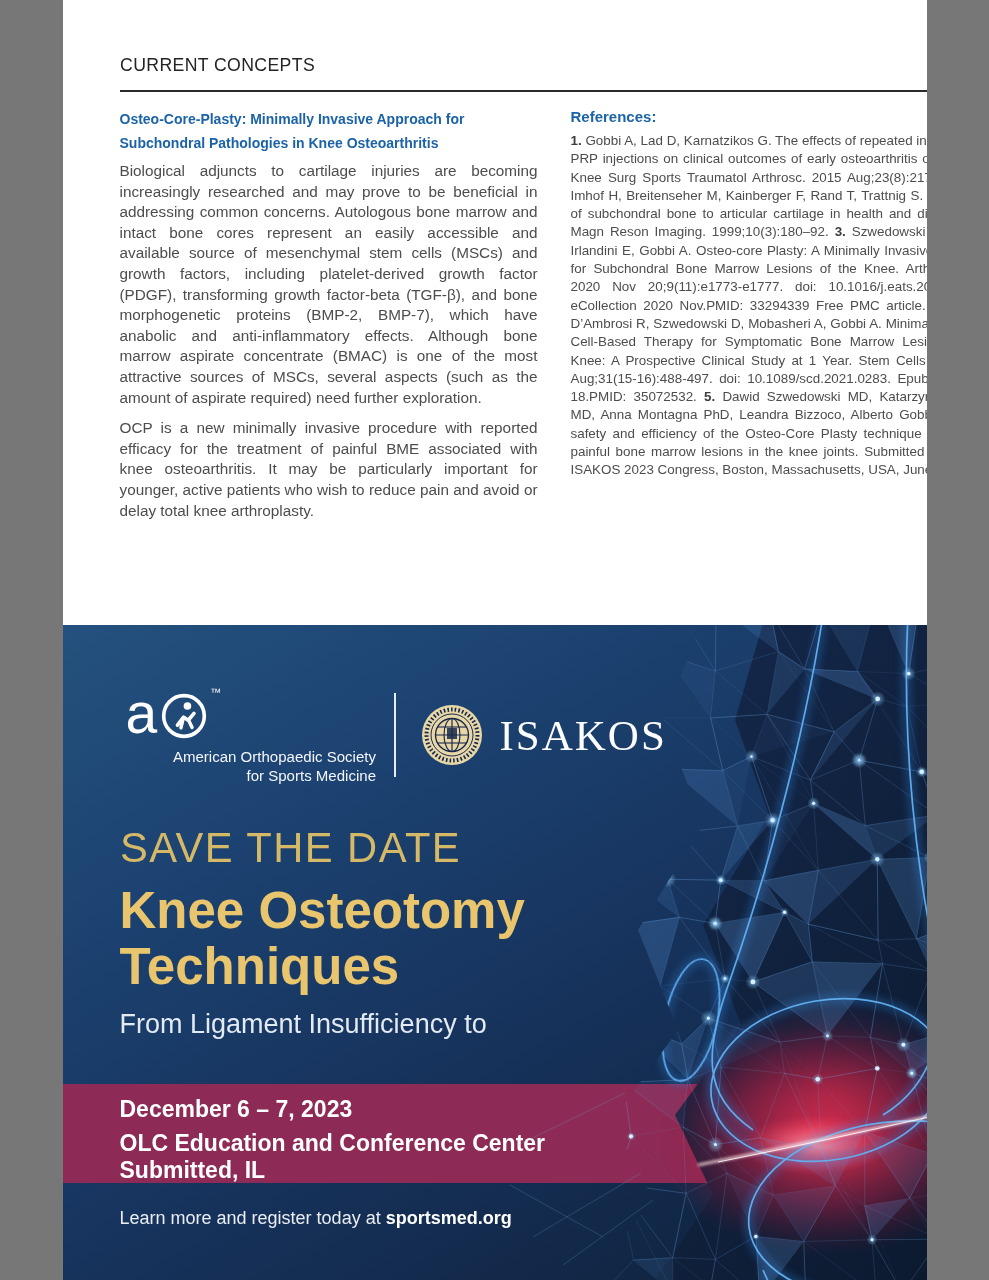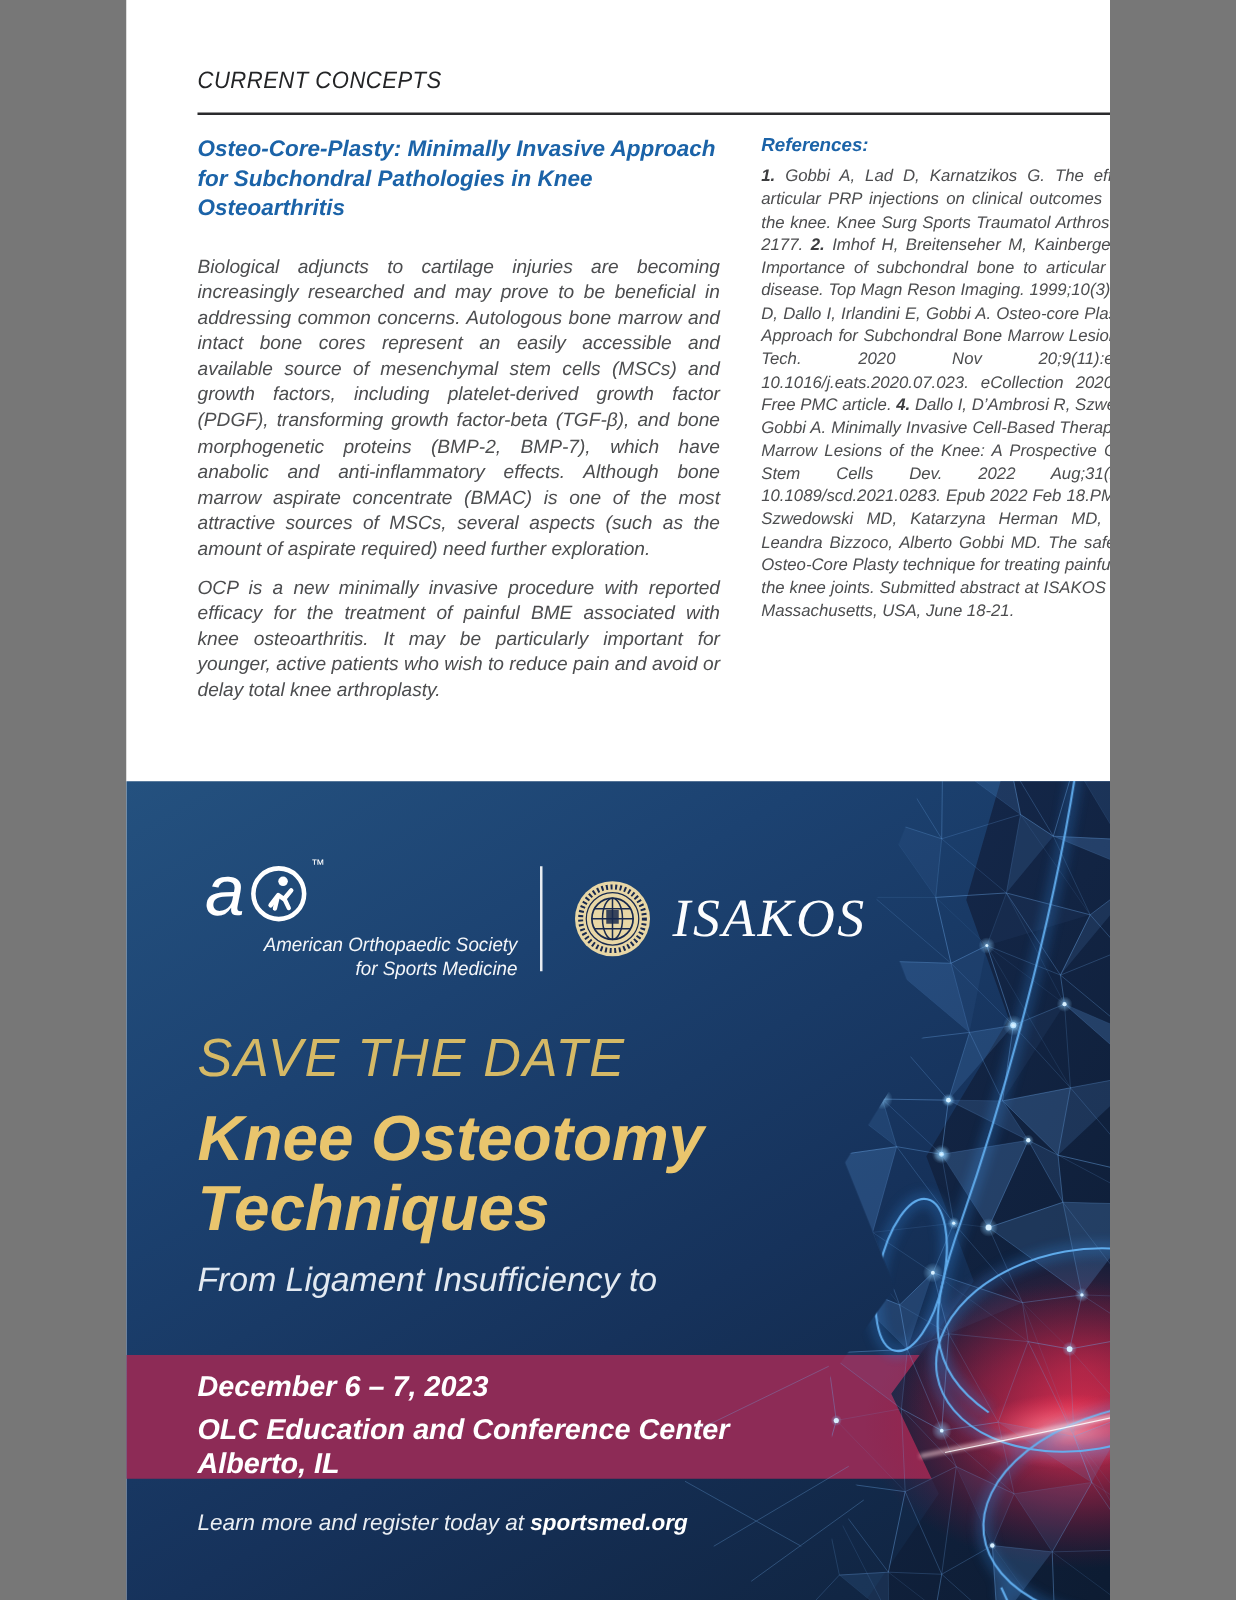--- a/index.html
+++ b/index.html
@@ -1,32 +1,31 @@
 <!DOCTYPE html>
 <html><head>
 <meta charset="utf-8">
 <style>
   html,body{margin:0;padding:0;background:#777;}
   .page{
-    position:relative;width:787px;height:1280px;background:#ffffff;
+    position:relative;width:864px;height:1280px;background:#ffffff;
     margin:0 auto;overflow:hidden;
     font-family:"Liberation Sans","DejaVu Sans",sans-serif;
-    font-style:italic;
     -webkit-font-smoothing:antialiased;
   }
   
   .kicker{
     position:absolute;left:57px;top:54px;
     font-size:19px;letter-spacing:.4px;color:#232426;
     transform:scaleX(.93);transform-origin:left center;white-space:nowrap;
   }
   .rule{position:absolute;left:57px;top:90px;width:874px;height:2px;background:#2a2a2c;}
   .col-left{position:absolute;left:57px;top:108px;width:418px;}
   .col-left h1{
-    margin:0 0 25px 0;font-size:18px;line-height:23.5px;font-weight:bold;color:#1b63a8;
+    margin:0 0 6px 0;font-size:14px;line-height:23.5px;font-weight:bold;color:#1b63a8;
   }
   .col-left p{
     margin:0 0 10px 0;font-size:15.3px;line-height:20.6px;text-align:justify;color:#4c4d4f;
   }
   .col-right{position:absolute;left:508px;top:108px;width:424px;}
   .col-right h2{margin:0 0 7px 0;font-size:15px;font-weight:bold;color:#1b63a8;}
   .refs{margin:0;font-size:13.4px;line-height:18.3px;text-align:justify;color:#4c4d4f;}
   .refs b{color:#3c3d3f;}
   
   .ad{
@@ -92,21 +91,21 @@
     <h2>References:</h2>
     <p class="refs" id="refs-body"><b>1. </b>Gobbi A, Lad D, Karnatzikos G. The effects of repeated intra-articular PRP injections on clinical outcomes of early osteoarthritis of the knee. Knee Surg Sports Traumatol Arthrosc. 2015 Aug;23(8):2170-2177. <b>2. </b>Imhof H, Breitenseher M, Kainberger F, Rand T, Trattnig S. Importance of subchondral bone to articular cartilage in health and disease. Top Magn Reson Imaging. 1999;10(3):180–92. <b>3. </b>Szwedowski D, Dallo I, Irlandini E, Gobbi A. Osteo-core Plasty: A Minimally Invasive Approach for Subchondral Bone Marrow Lesions of the Knee. Arthrosc Tech. 2020 Nov 20;9(11):e1773-e1777. doi: 10.1016/j.eats.2020.07.023. eCollection 2020 Nov.PMID: 33294339 Free PMC article. <b>4. </b>Dallo I, D’Ambrosi R, Szwedowski D, Mobasheri A, Gobbi A. Minimally Invasive Cell-Based Therapy for Symptomatic Bone Marrow Lesions of the Knee: A Prospective Clinical Study at 1 Year. Stem Cells Dev. 2022 Aug;31(15-16):488-497. doi: 10.1089/scd.2021.0283. Epub 2022 Feb 18.PMID: 35072532. <b>5. </b>Dawid Szwedowski MD, Katarzyna Herman MD, Anna Montagna PhD, Leandra Bizzoco, Alberto Gobbi MD. The safety and efficiency of the Osteo-Core Plasty technique for treating painful bone marrow lesions in the knee joints. Submitted abstract at ISAKOS 2023 Congress, Boston, Massachusetts, USA, June 18-21.</p>
   </aside>
 
   <section class="ad">
 
     <div class="maroon-bar">
       <div class="event-date">December 6 – 7, 2023</div>
       <div class="event-venue">
         <span>OLC Education and Conference Center</span><br>
-        <span>Alberto, IL</span>
+        <span>Submitted, IL</span>
       </div>
     </div>
 
     <svg id="knee-svg" width="989" height="655" viewBox="0 0 989 655">
       <defs>
         <linearGradient id="darkbg" x1="0" y1="0" x2="1" y2="1">
           <stop offset="0" stop-color="#15294d"></stop>
           <stop offset="1" stop-color="#0a1729"></stop>
         </linearGradient>
         <radialGradient id="redGlow">

